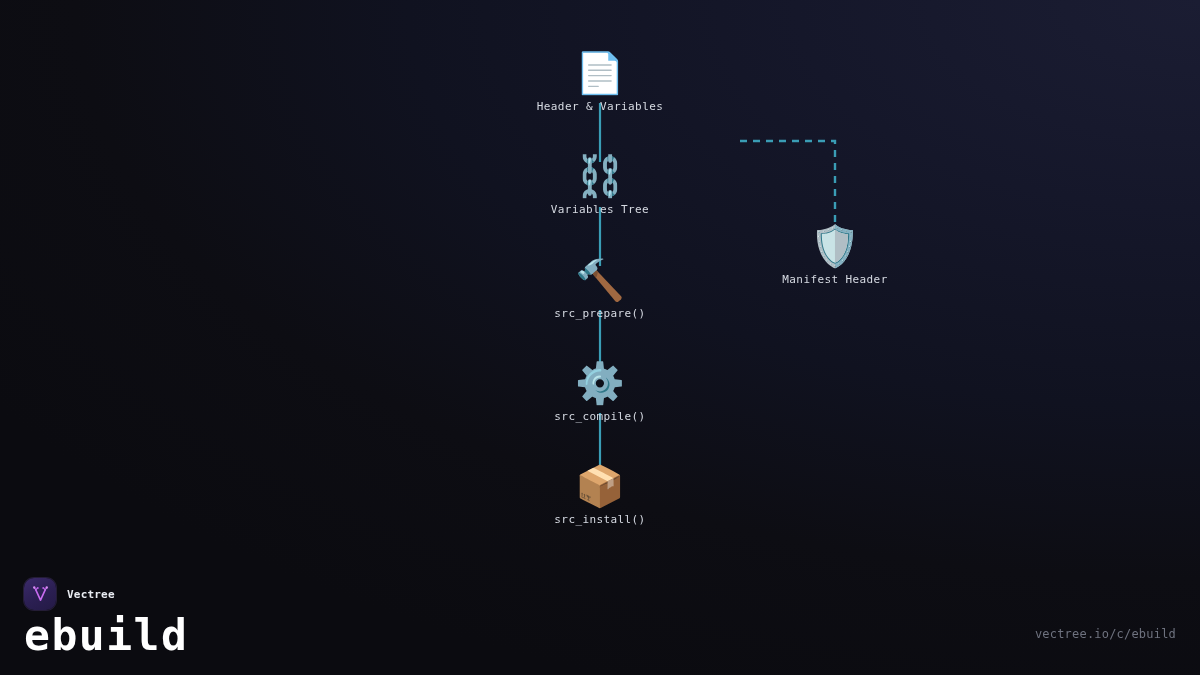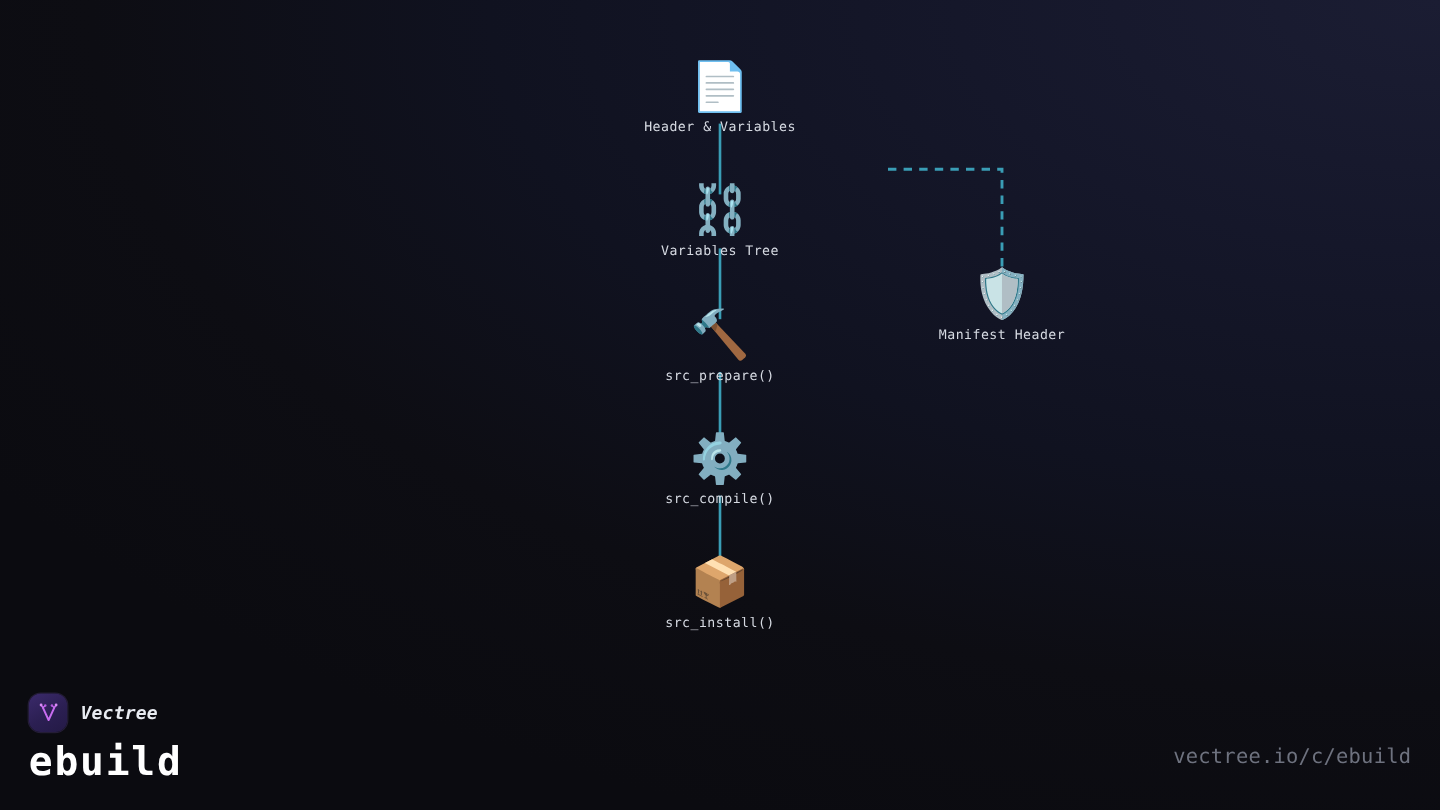--- a/index.html
+++ b/index.html
@@ -74,39 +74,38 @@
     width: 32px;
     height: 32px;
     border-radius: 10px;
     background: linear-gradient(150deg, #3b2a6b 0%, #2b1f52 55%, #241a46 100%);
     display: flex;
     align-items: center;
     justify-content: center;
     box-shadow: 0 0 0 1px rgba(150,110,230,0.18);
   }
   .brand-name {
-    font-size: 15px;
+    font-size: 11px;
     font-weight: bold;
     color: #e9ecf2;
     letter-spacing: 0.2px;
-    font-style: italic;
   }
   .brand-title {
-    font-size: 33px;
+    font-size: 43px;
     font-weight: bold;
     color: #ffffff;
     letter-spacing: 1.5px;
     line-height: 38px;
   }
 
   #site-url {
     position: absolute;
     right: 24px;
     bottom: 34px;
-    font-size: 17px;
+    font-size: 12px;
     color: #6e727f;
     letter-spacing: 0.2px;
   }
 </style>
 </head>
 <body>
 
 <div id="stage">
 
   <div id="diagram">

